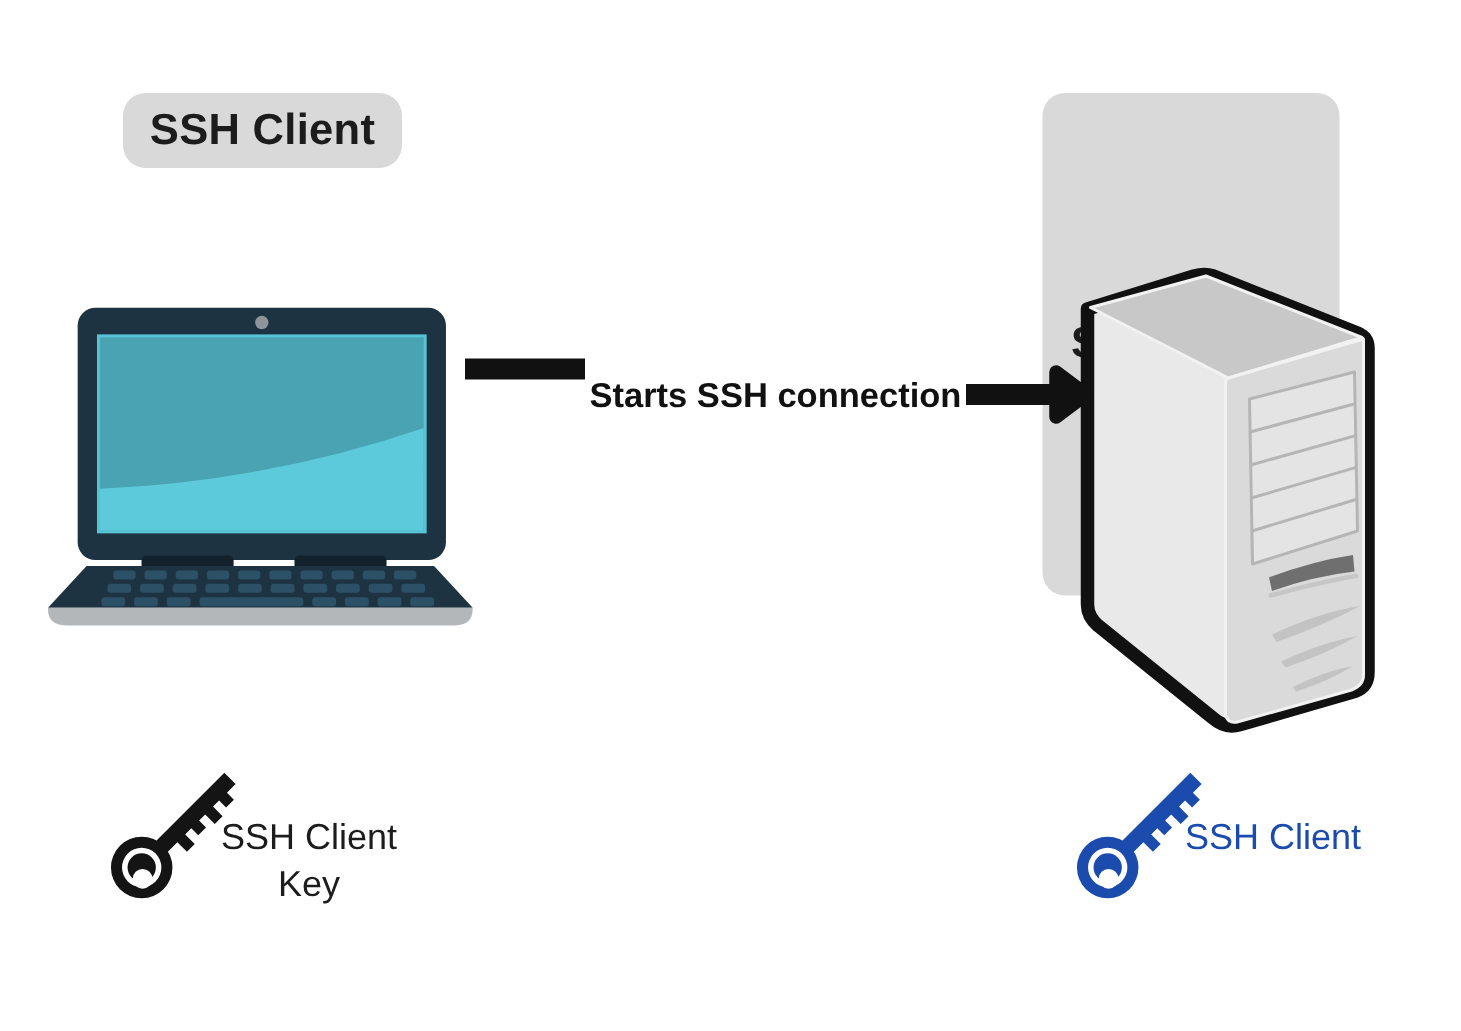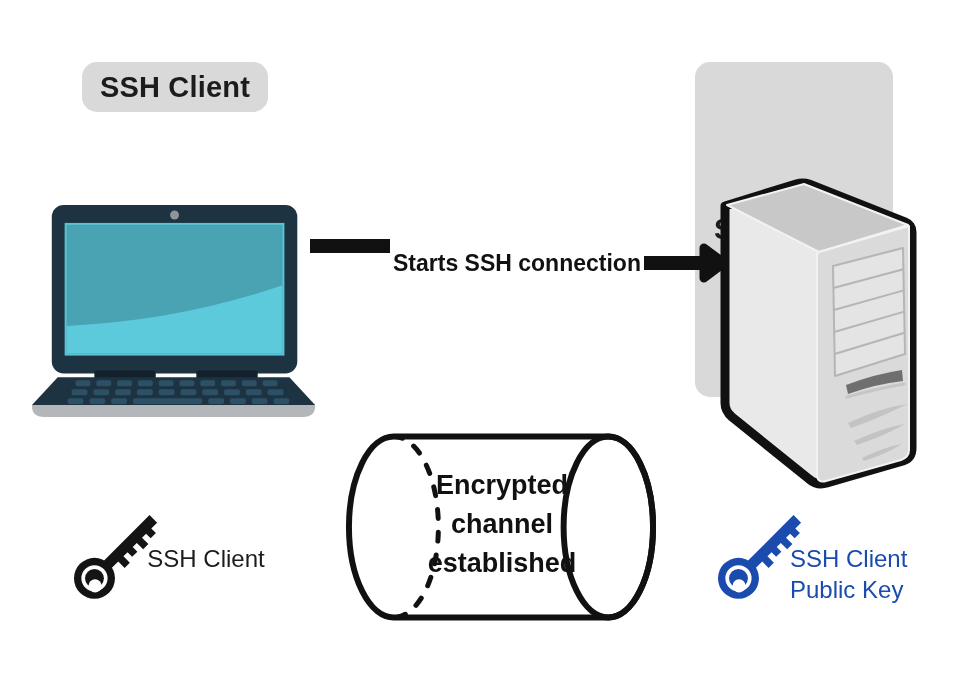--- a/index.html
+++ b/index.html
@@ -122,45 +122,33 @@
   <div class="arrow-row arrow1">
     <div class="bar"></div>
     <span class="lbl">Starts SSH connection</span>
     <svg width="88" height="48" viewBox="0 0 88 48">
       <rect x="0" y="17" width="58" height="14" fill="#111"></rect>
       <path d="M60,9 L80,24 L60,39 Z" fill="#111" stroke="#111" stroke-width="9" stroke-linejoin="round"></path>
     </svg>
   </div>
 
 
-  <div class="cylwrap">
-    <svg width="318" height="202" viewBox="0 0 320 202">
-      <path d="M52,10 H268 A45,91 0 0 1 268,192 H52 A45,91 0 0 1 52,10 Z" fill="#ffffff" stroke="#111" stroke-width="6"></path>
-      <ellipse cx="268" cy="101" rx="45" ry="91" fill="none" stroke="#111" stroke-width="6"></ellipse>
-      <path d="M52,10 A45,91 0 0 1 52,192" fill="none" stroke="#111" stroke-width="5" stroke-dasharray="9 14" stroke-linecap="round"></path>
-    </svg>
-    <div class="cyltext">
-      <div>Encrypted</div>
-      <div>channel</div>
-      <div>established</div>
-    </div>
-  </div>
 
   <div class="keygroup left">
     <svg class="key keycolor-black" viewBox="0 0 112 112">
       <use href="#keyshape" transform="translate(6,62) rotate(-45) scale(0.82)"></use>
     </svg>
     <div class="keycap client">
       <div>SSH Client</div>
+      <div>Key</div>
     </div>
   </div>
 
   <div class="keygroup right">
     <svg class="key keycolor-blue" viewBox="0 0 112 112">
       <use href="#keyshape" transform="translate(6,62) rotate(-45) scale(0.82)"></use>
     </svg>
     <div class="keycap public">
       <div>SSH Client</div>
-      <div>Public Key</div>
     </div>
   </div>
 
 </div>
 
 </body></html>

